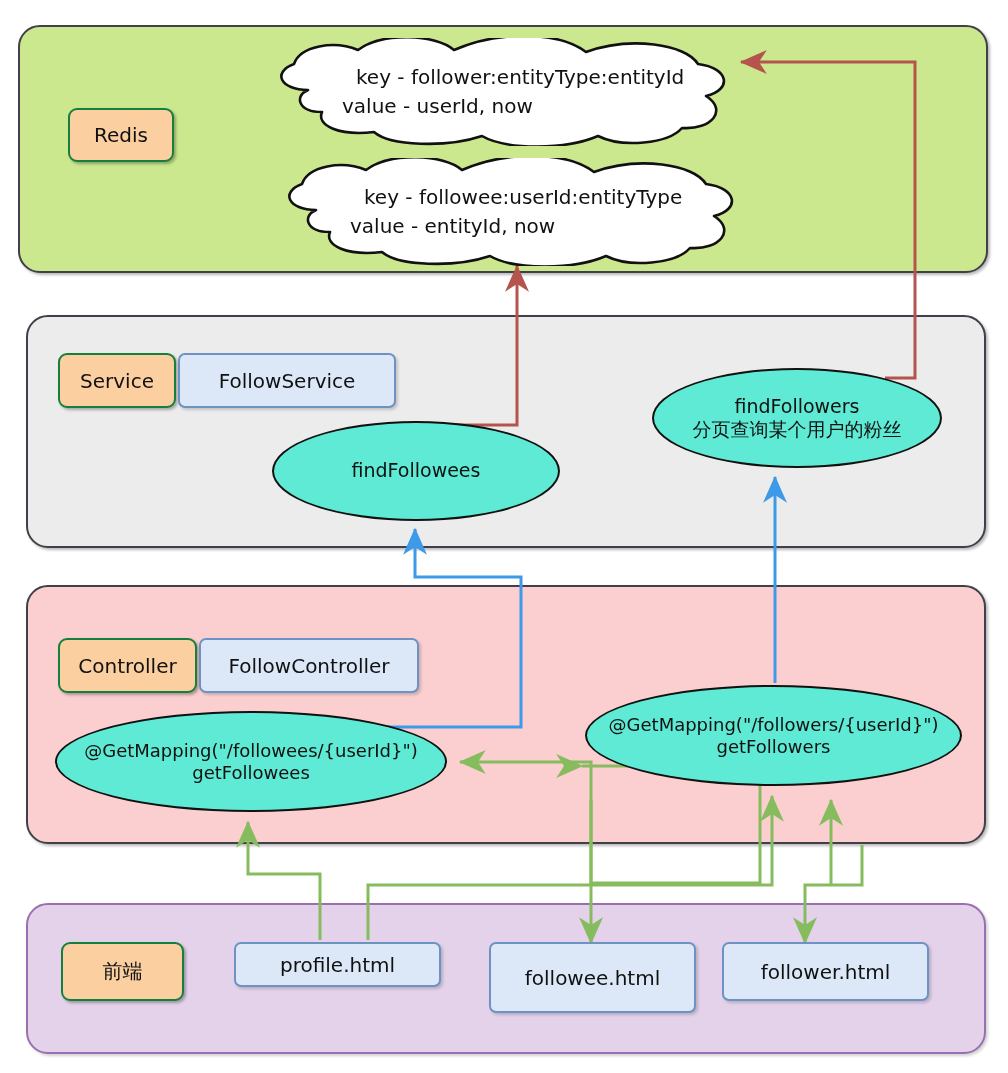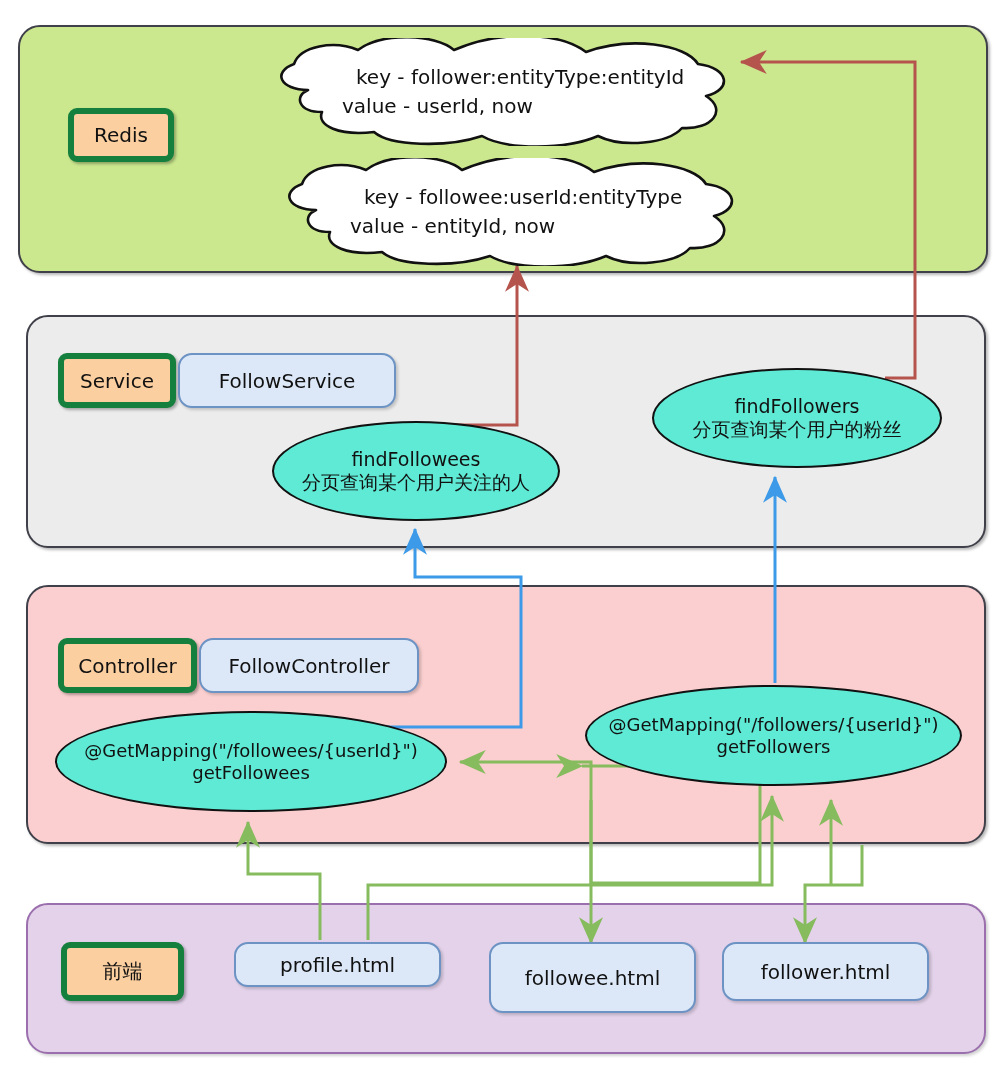--- a/index.html
+++ b/index.html
@@ -35,36 +35,36 @@
   .layer-redis   { left: 18px;  top: 25px;  width: 970px; height: 248px; background: #cbe88e; }
   .layer-service { left: 26px;  top: 315px; width: 960px; height: 233px; background: #ececec; }
   .layer-ctrl    { left: 26px;  top: 585px; width: 960px; height: 259px; background: #fbcfcf; }
   .layer-front   { left: 26px;  top: 903px; width: 960px; height: 151px; background: #e3d2ea;
                    border-color: #9b6fae; box-shadow: 2px 2px 3px rgba(0,0,0,0.18); }
 
   .tag-box {
     position: absolute;
     box-sizing: border-box;
     background: #fbcfa0;
-    border: 6px solid #15803d;
+    border: 2px solid #15803d;
     border-radius: 9px;
     display: flex;
     align-items: center;
     justify-content: center;
     box-shadow: 2px 2px 3px rgba(0,0,0,0.3);
     font-size: 20px;
     color: #111111;
     z-index: 6;
   }
   .blue-box {
     position: absolute;
     box-sizing: border-box;
     background: #dce8f8;
     border: 2px solid #6d93c4;
-    border-radius: 14px;
+    border-radius: 7px;
     display: flex;
     align-items: center;
     justify-content: center;
     box-shadow: 2px 2px 3px rgba(0,0,0,0.18);
     font-size: 20px;
     color: #111111;
     z-index: 6;
   }
 
   .ellipse {
@@ -217,21 +217,20 @@
       <div class="cl1">key - followee:userId:entityType</div>
       <div class="cl2">value - entityId, now</div>
     </div>
   </div>
 
   <div class="tag-box" style="left:58px; top:353px; width:118px; height:55px;">Service</div>
   <div class="blue-box" style="left:178px; top:353px; width:218px; height:55px;">FollowService</div>
 
   <div class="ellipse" style="left:272px; top:421px; width:288px; height:100px;">
     <div>findFollowees</div>
-    <div class="l2">分页查询某个用户关注的人</div>
   </div>
 
   <div class="ellipse" style="left:652px; top:368px; width:290px; height:100px;">
     <div>findFollowers</div>
     <div class="l2">分页查询某个用户的粉丝</div>
   </div>
 
   <div class="tag-box" style="left:58px; top:638px; width:139px; height:55px;">Controller</div>
   <div class="blue-box" style="left:199px; top:638px; width:220px; height:55px;">FollowController</div>
 

